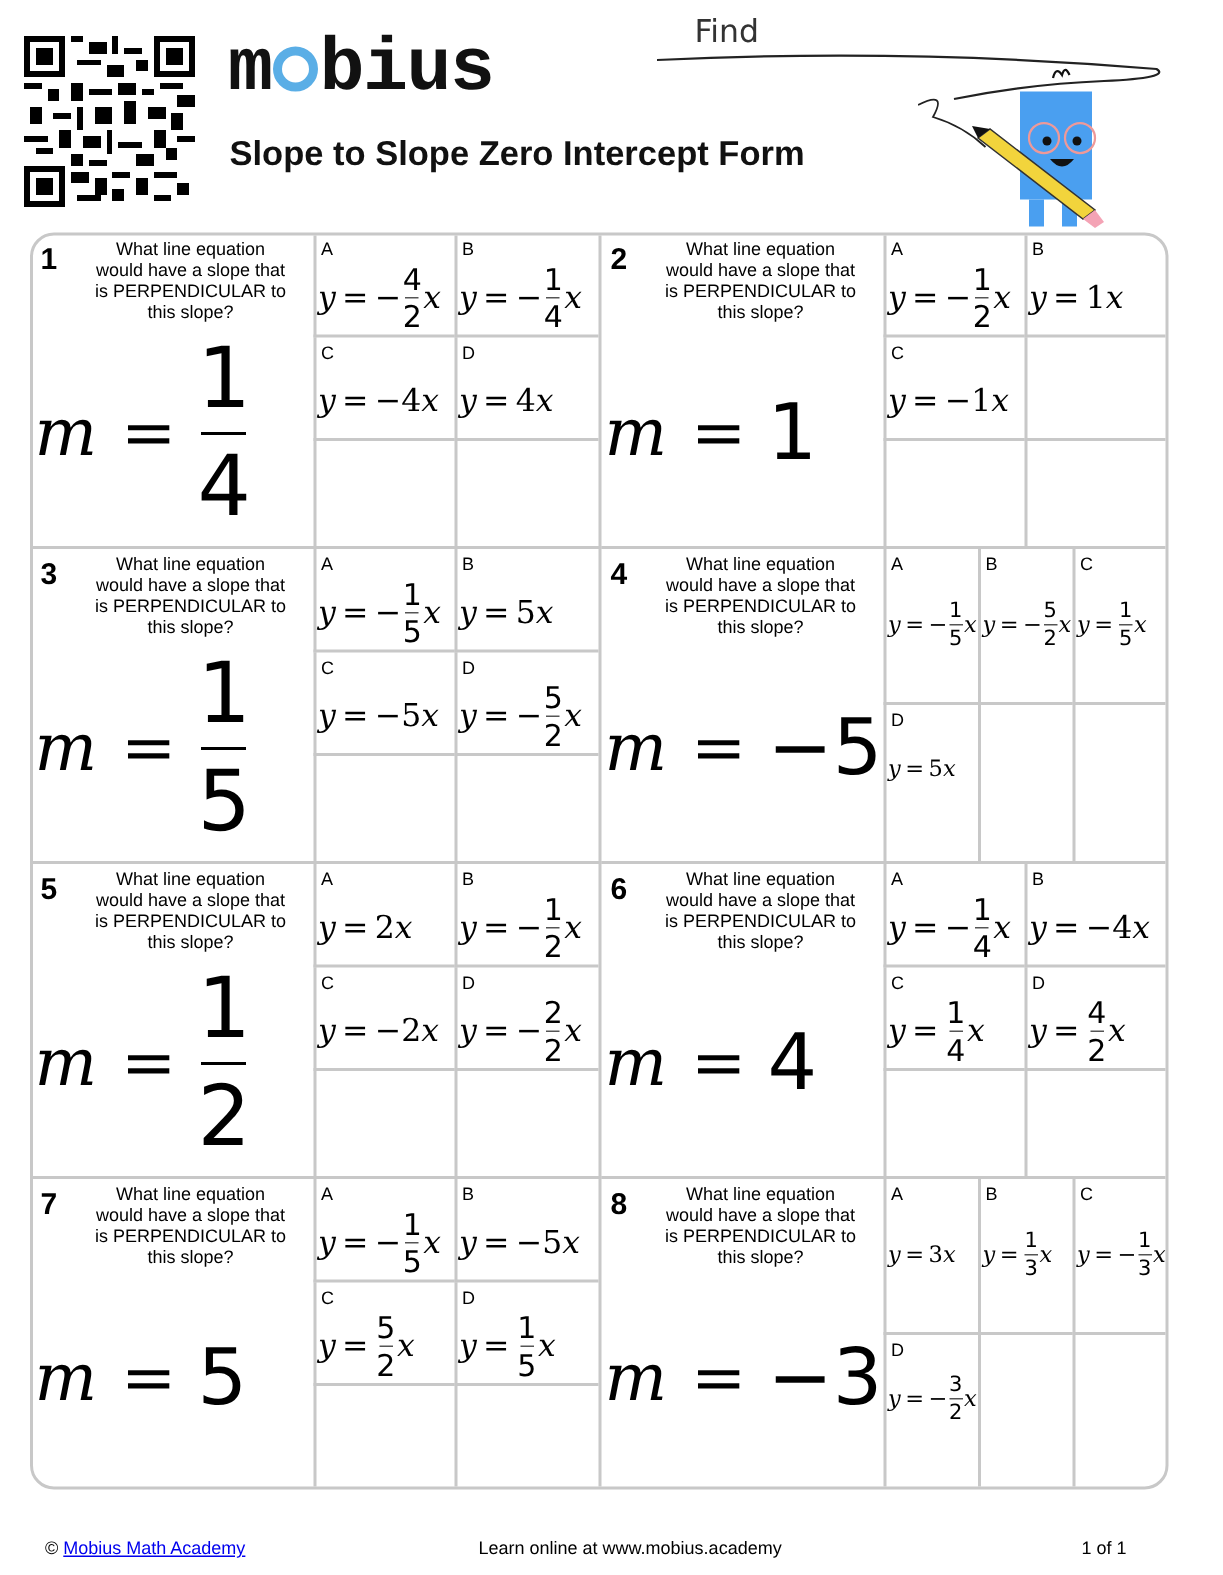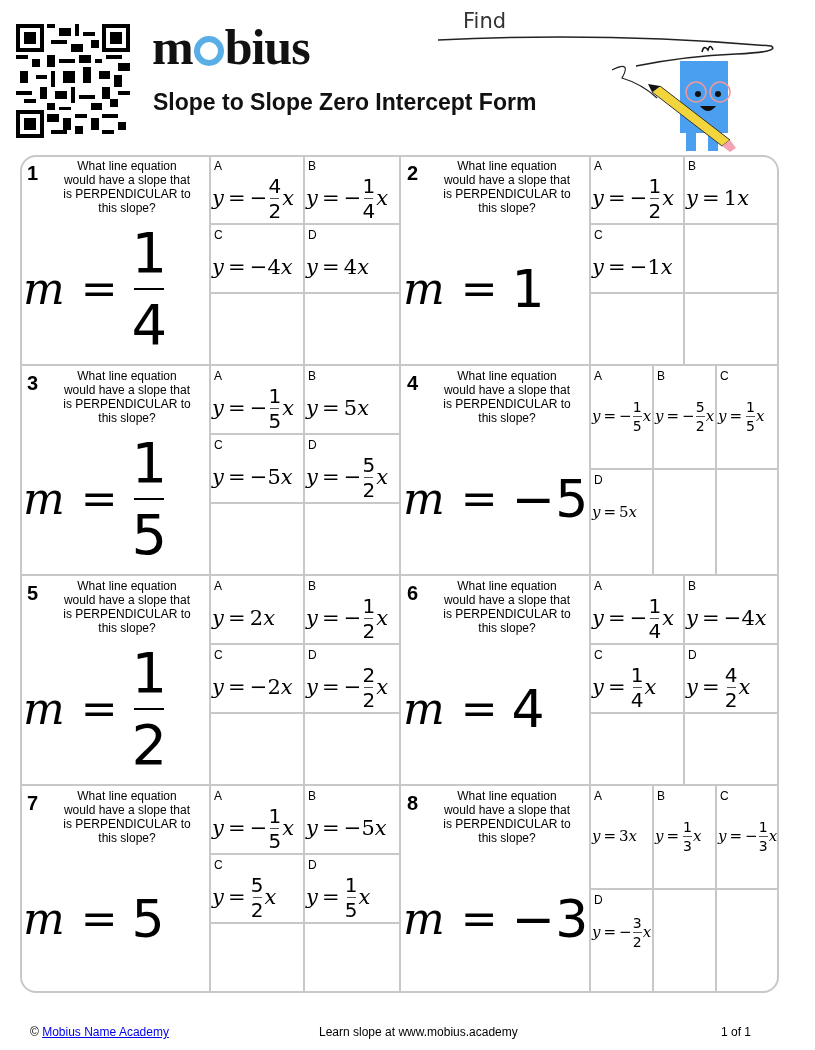--- a/index.html
+++ b/index.html
@@ -1,18 +1,18 @@
 <!DOCTYPE html>
 <html><head>
 <meta charset="utf-8">
 <style>
   html, body { margin: 0; padding: 0; background: #ffffff; }
   body { width: 815px; height: 1050px; position: relative; overflow: hidden; font-family: "Liberation Sans", sans-serif; color: #000; }
   .qr { position: absolute; left: 16px; top: 24px; width: 114px; height: 114px; }
-  .logo { position: absolute; left: 152px; top: 22px; font-family: Liberation Serif, serif; font-weight: bold; font-size: 50px; letter-spacing: -1px; color: #111; line-height: 1; }
+  .logo { position: absolute; left: 152px; top: 22px; font-family: Liberation Mono, monospace; font-weight: bold; font-size: 50px; letter-spacing: -1px; color: #111; line-height: 1; }
   .logo .o { display: inline-block; width: 30px; height: 30px; border-radius: 50%; border: 6px solid #5aaee6; box-sizing: border-box; vertical-align: baseline; position: relative; top: 2px; margin: 0 1px; }
   .title { position: absolute; left: 153px; top: 88px; font-weight: bold; font-size: 23px; line-height: 28px; color: #111; }
   .name-label { position: absolute; left: 463px; top: 9px; font-size: 21px; color: #333; font-family: "DejaVu Sans", sans-serif; }
   .name-line { position: absolute; left: 436px; top: 30px; width: 345px; height: 40px; }
   .mascot { position: absolute; left: 612px; top: 40px; width: 125px; height: 115px; }
 
   .card { position: absolute; left: 20px; top: 155px; width: 759px; height: 838px; border: 2px solid #c8c8c8; border-radius: 16px; box-sizing: border-box; overflow: hidden; }
   .prob { position: absolute; width: 380px; height: 210px; box-sizing: border-box; border-right: 2px solid #c8c8c8; border-bottom: 2px solid #c8c8c8; }
   .num { position: absolute; left: 6px; top: 6px; font-weight: bold; font-size: 20px; }
   .question { position: absolute; left: 40px; top: 3px; width: 132px; font-size: 12px; line-height: 14px; text-align: center; }
@@ -438,16 +438,16 @@
             </span><i>x</i></div>
         </div>
         <div class="cell" style="left: 63px; top: 104px; width: 63px; height: 104px; border-bottom: none;"></div>
         <div class="cell" style="left: 126px; top: 104px; width: 63px; height: 104px; border-bottom: none;"></div>
       </div>
     </div>
   </div>
 
 <div class="footer" style="left:30px;">
   <span>©</span>
-  <a href="#">Mobius Name Academy</a>
+  <a href="#">Mobius Math Academy</a>
 </div>
-<div class="footer" style="left:319px;">Learn slope at www.mobius.academy</div>
+<div class="footer" style="left:319px;">Learn online at www.mobius.academy</div>
 <div class="footer" style="left:721px;">1 of 1</div>
 
 </body></html>

